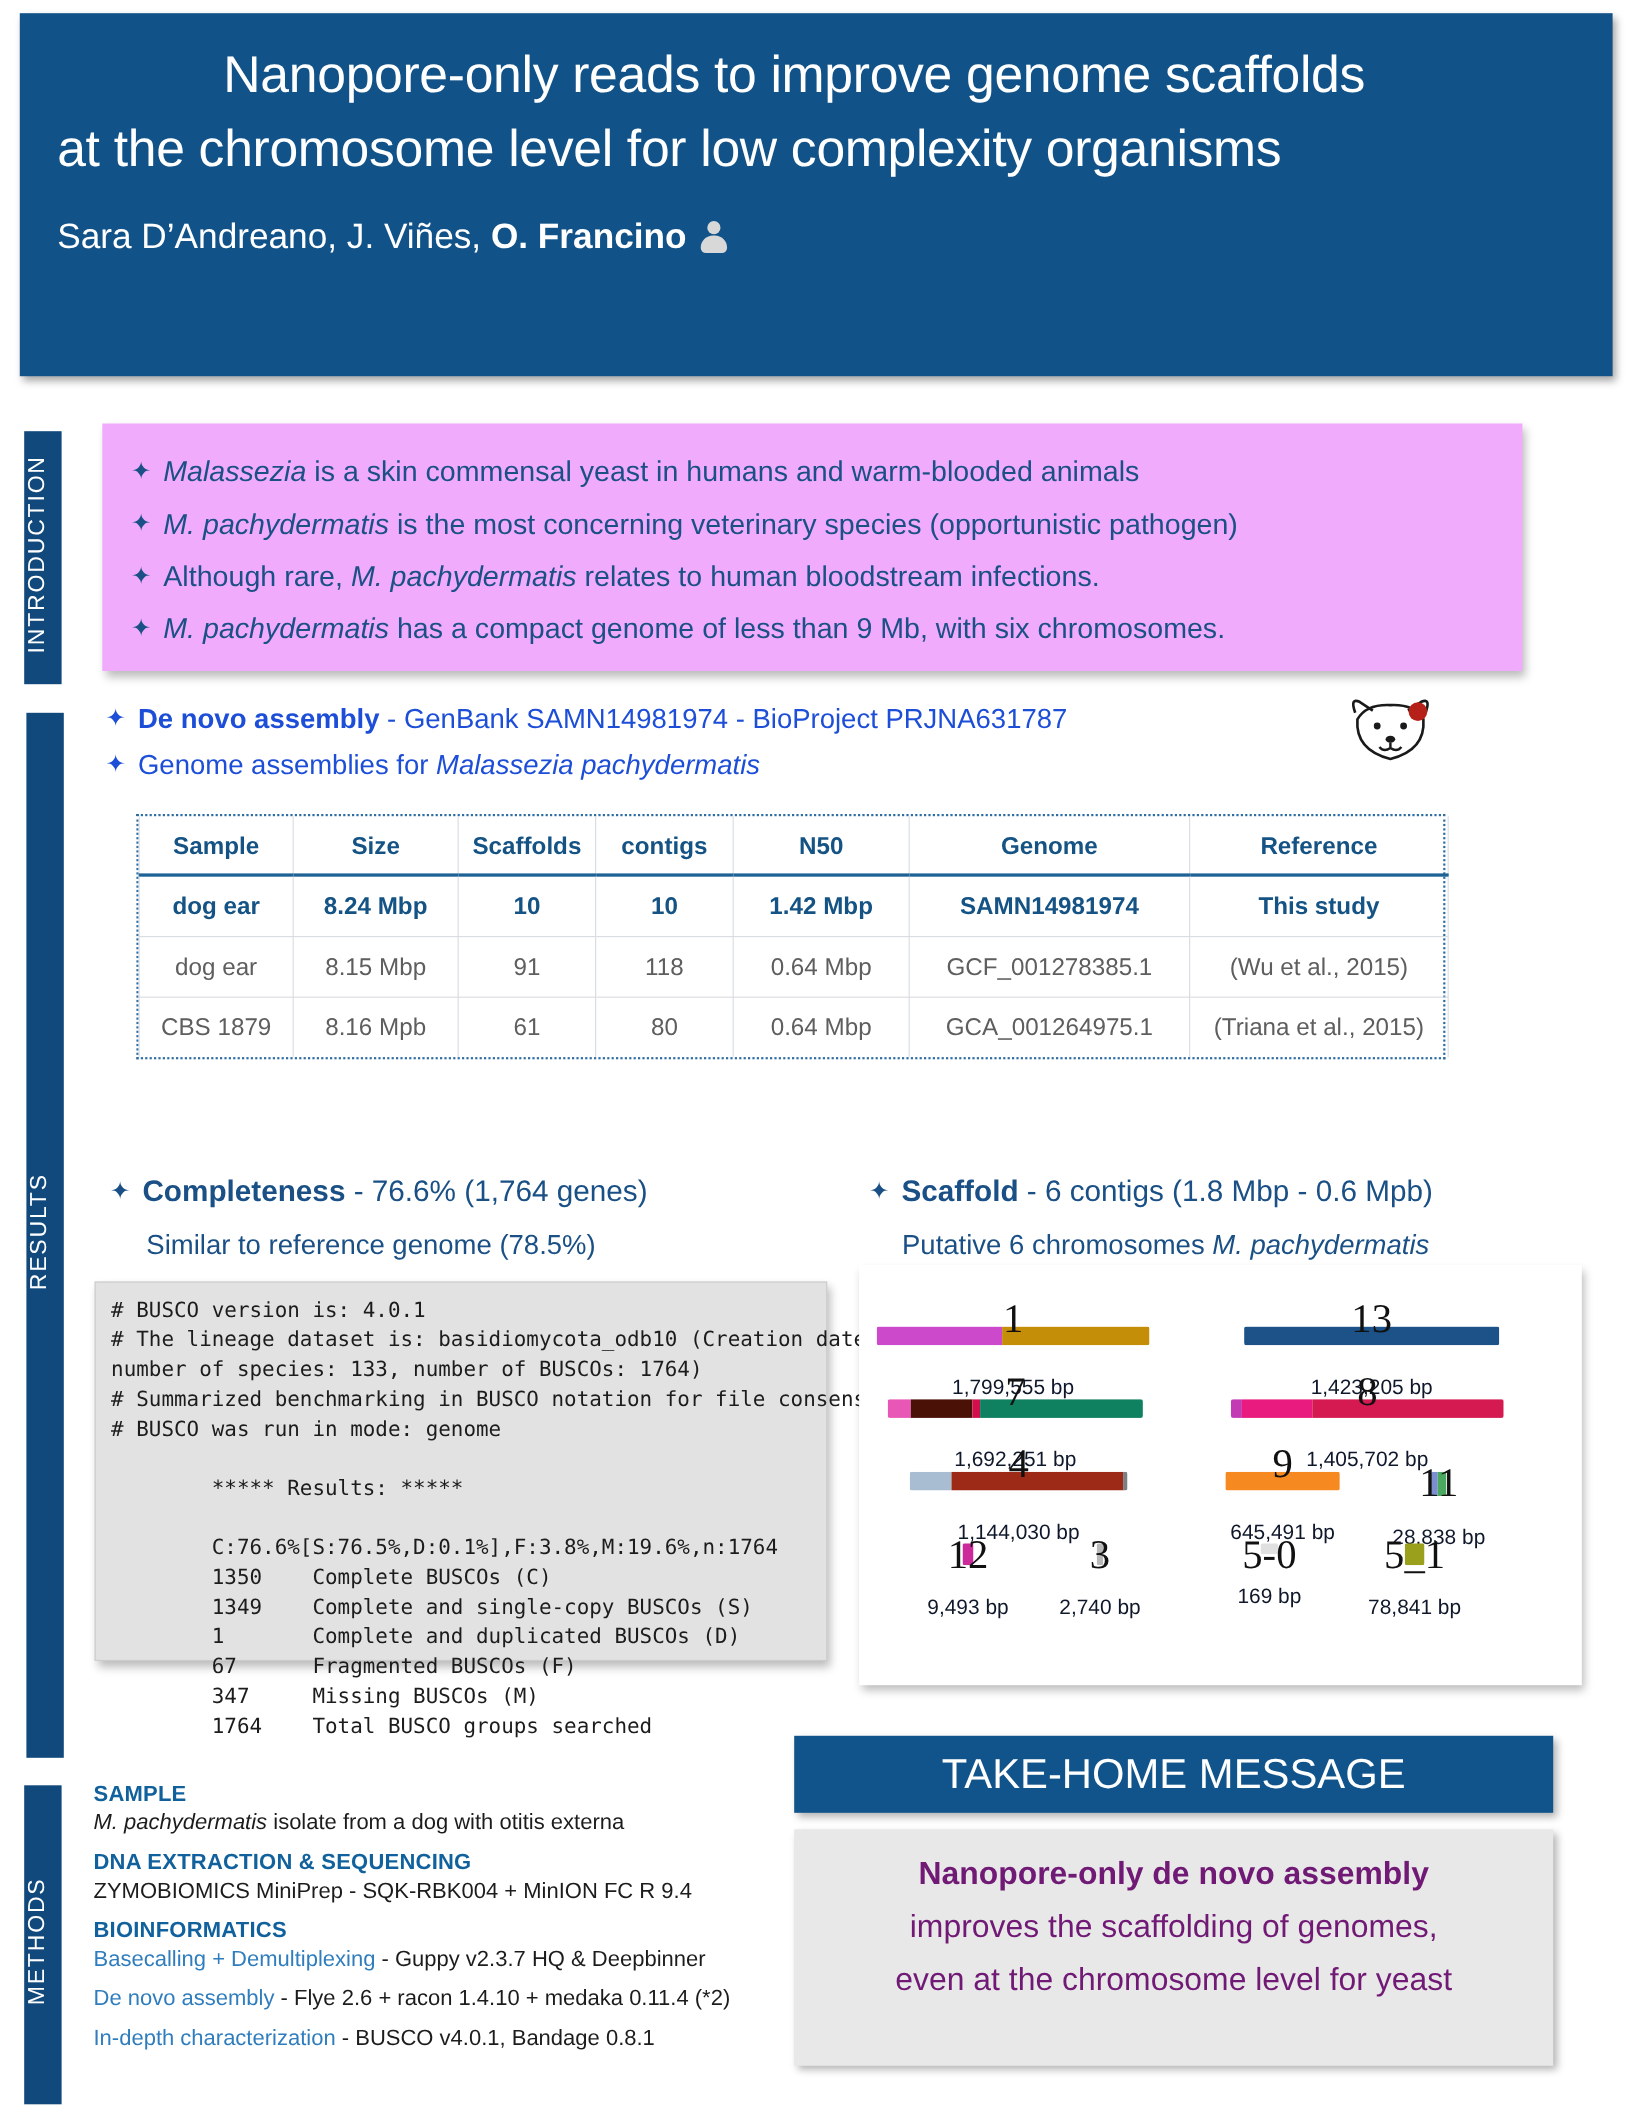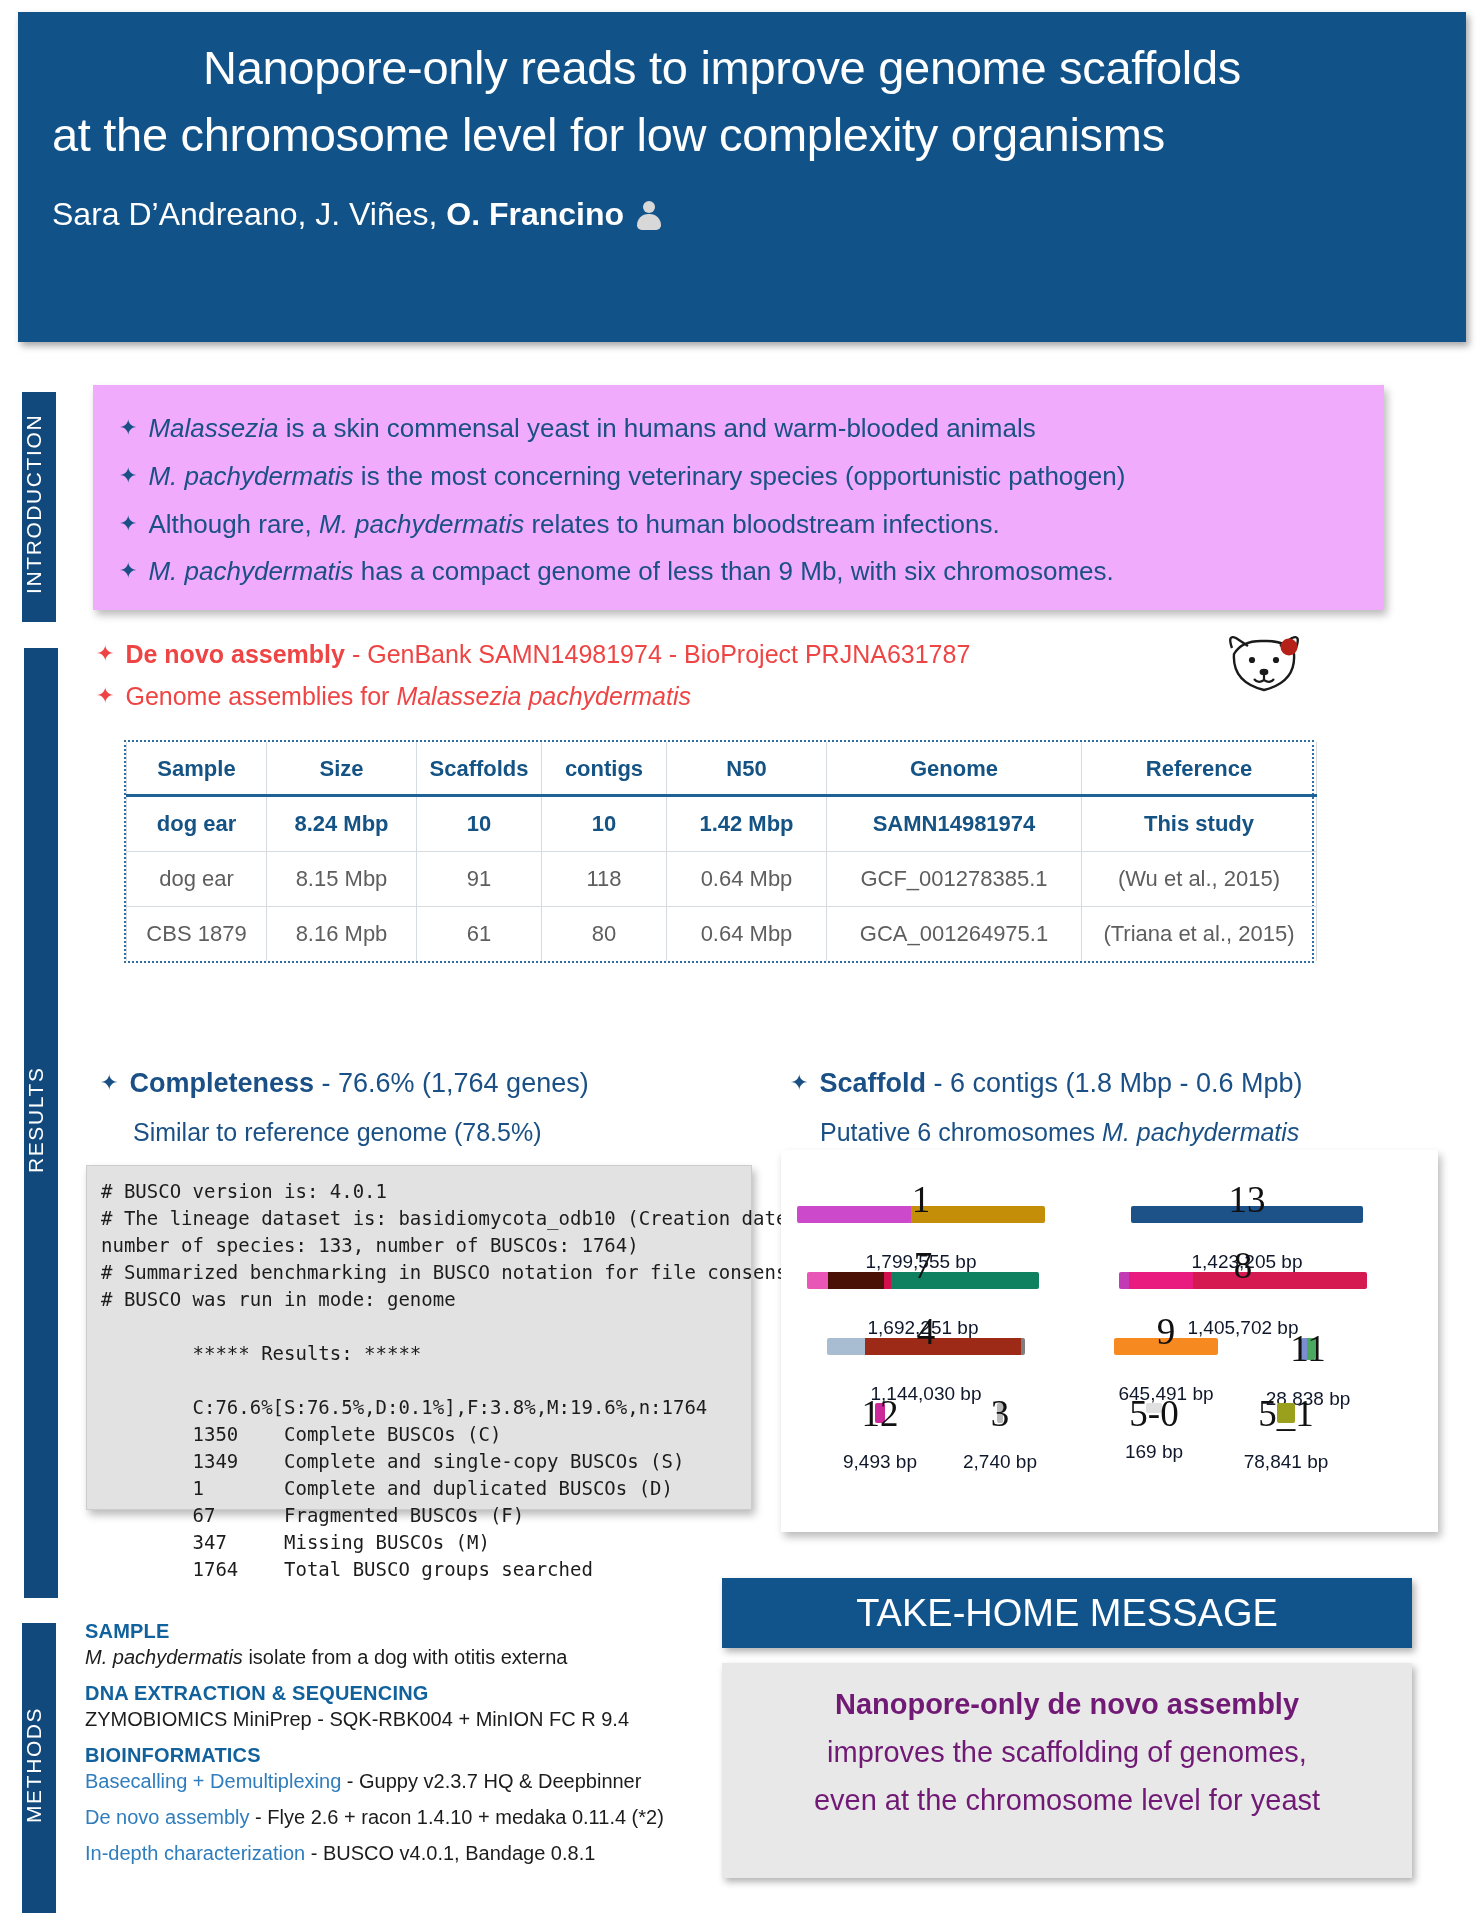--- a/index.html
+++ b/index.html
@@ -113,21 +113,21 @@
   .it { font-style: italic; }
   .bd { font-weight: bold; }
 
   
   #assembly-block {
     position: absolute;
     left: 93px; top: 640px;
     width: 1293px; height: 340px;
   }
   .assembly-line {
-    font-size: 25px; color: #ef4444;
+    font-size: 25px; color: #1d4ed8;
     margin: 0 0 13px 3px;
     white-space: nowrap;
   }
   .dog-logo {
     position: absolute; right: 76px; top: -10px;
     width: 92px; height: 70px;
   }
 
   
   .tbl-wrap {

